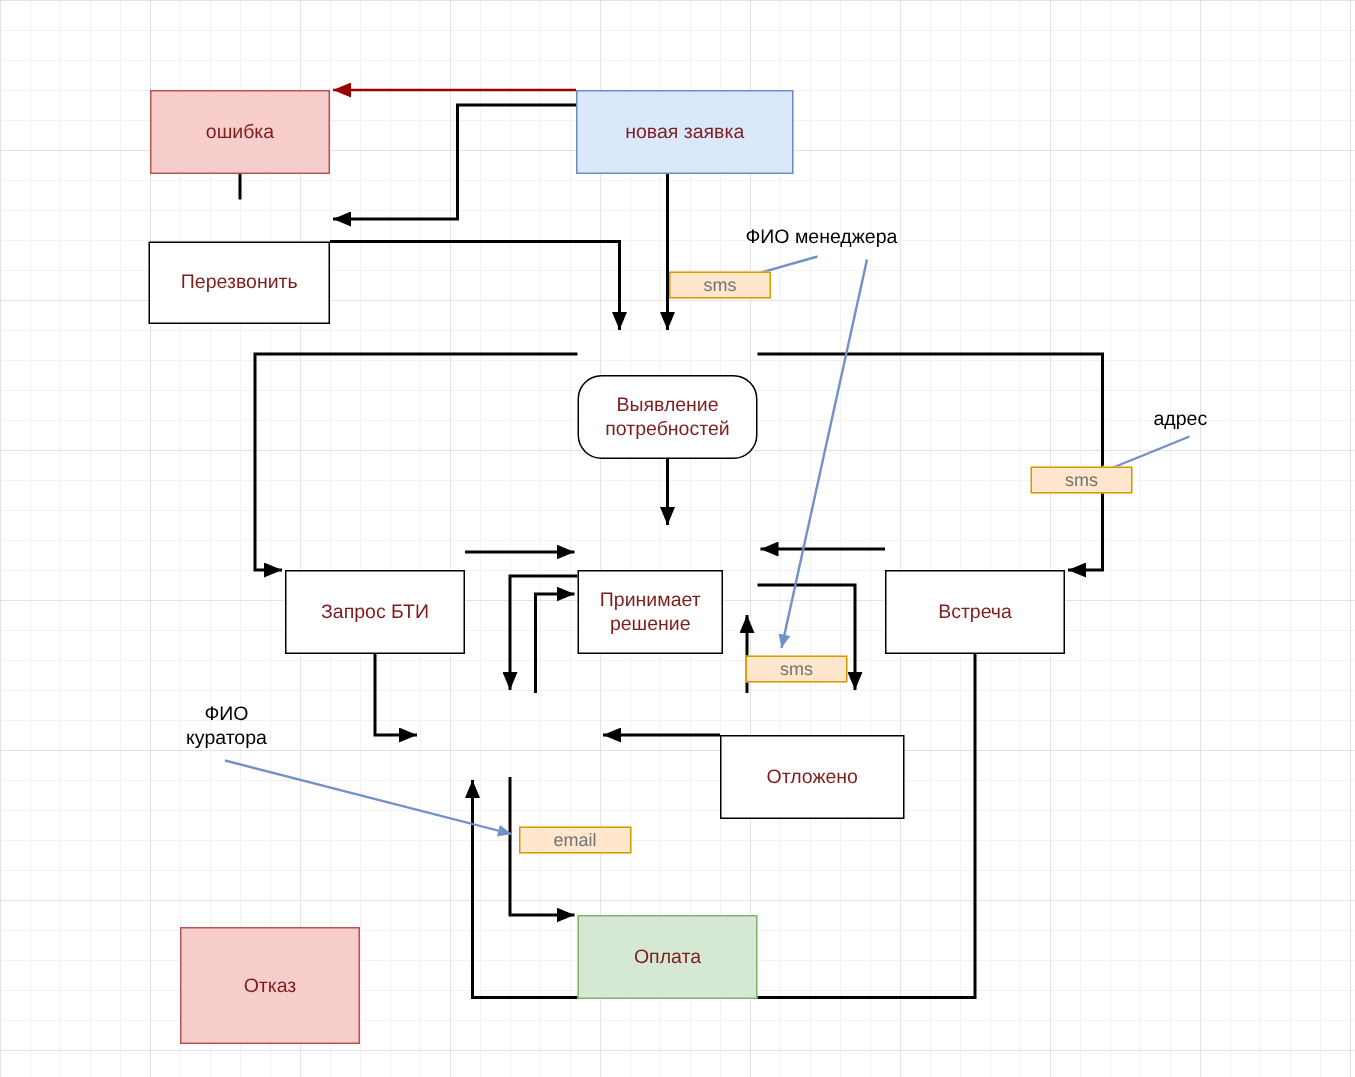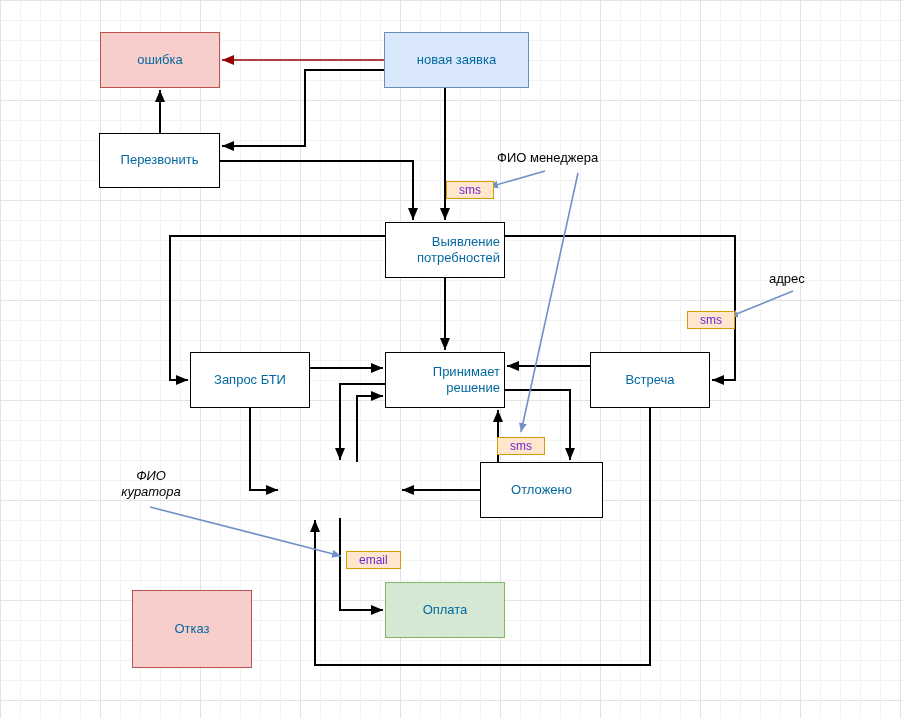--- a/index.html
+++ b/index.html
@@ -22,33 +22,33 @@
   svg.edges{position:absolute;left:0;top:0;z-index:1;}
   path.e {stroke:var(--edge,#000);stroke-width:2;fill:none;}
   path.er{stroke:var(--red-edge,#990000);stroke-width:1.6;fill:none;}
   path.eb{stroke:var(--annotation-edge,#7191c7);stroke-width:1.6;fill:none;}
   .mk-k{fill:var(--edge,#000);}
   .mk-r{fill:var(--red-edge,#990000);}
   .mk-b{fill:var(--annotation-edge,#7191c7);}
   .node{
     position:absolute;z-index:2;
     display:flex;align-items:center;justify-content:center;
-    text-align:right;font-size:13px;line-height:1.25;color:#0369a1;
+    text-align:center;font-size:13px;line-height:1.25;color:#7f1d1d;
     background:#ffffff;border:1px solid #000;
-    box-sizing:border-box;padding:2px 4px;cursor:default;
+    box-sizing:border-box;padding:2px 4px;cursor:default;margin-top:28px;
   }
   .node.pink {background:var(--pink-fill,#f8cecc);border-color:var(--pink-stroke,#b85450);}
   .node.blue {background:var(--blue-fill,#dae8fc);border-color:var(--blue-stroke,#6c8ebf);}
   .node.green{background:var(--green-fill,#d5e8d4);border-color:var(--green-stroke,#82b366);}
   .tag{
     position:absolute;z-index:3;
-    font-size:12px;line-height:16px;color:#6d28d9;
+    font-size:12px;line-height:16px;color:#737373;
     background:var(--tag-fill,#ffe6cc);
     border:1px solid var(--tag-stroke,#d79b00);
-    padding:0 12px;box-sizing:border-box;
+    padding:0 22px;box-sizing:border-box;
   }
   .note{
     position:absolute;z-index:3;
     font-size:13px;line-height:1.25;color:#000;text-align:center;
     white-space:nowrap;
   }
   .note.wrap{white-space:normal;}
 </style>
 </head>
 <body>
@@ -99,51 +99,51 @@
   </div>
 
   <div class="node blue" style="left:384px;top:32px;width:145px;height:56px;">
     <span>новая заявка</span>
   </div>
 
   <div class="node" style="left:99px;top:133px;width:121px;height:55px;">
     <span>Перезвонить</span>
   </div>
 
-  <div class="node" style="left:385px;top:222px;width:120px;height:56px;">
+  <div class="node" style="left:385px;top:222px;width:120px;height:56px;border-radius:16px;">
     <span>Выявление потребностей</span>
   </div>
 
   <div class="node" style="left:190px;top:352px;width:120px;height:56px;">
     <span>Запрос БТИ</span>
   </div>
 
-  <div class="node" style="left:385px;top:352px;width:120px;height:56px;">
+  <div class="node" style="left:385px;top:352px;width:97px;height:56px;">
     <span>Принимает решение</span>
   </div>
 
   <div class="node" style="left:590px;top:352px;width:120px;height:56px;">
     <span>Встреча</span>
   </div>
 
 
   <div class="node" style="left:480px;top:462px;width:123px;height:56px;">
     <span>Отложено</span>
   </div>
 
-  <div class="node pink" style="left:132px;top:590px;width:120px;height:78px;">
+  <div class="node pink" style="left:120px;top:590px;width:120px;height:78px;">
     <span>Отказ</span>
   </div>
 
   <div class="node green" style="left:385px;top:582px;width:120px;height:56px;">
     <span>Оплата</span>
   </div>
 
   <div class="tag" style="left:446px;top:181px;">sms</div>
   <div class="tag" style="left:687px;top:311px;">sms</div>
   <div class="tag" style="left:497px;top:437px;">sms</div>
   <div class="tag" style="left:346px;top:551px;">email</div>
 
   <div class="note" style="left:497px;top:150px;">ФИО менеджера</div>
   <div class="note" style="left:769px;top:271px;">адрес</div>
-  <div class="note wrap" style="left:110px;top:468px;width:82px;font-style:italic;">ФИО куратора</div>
+  <div class="note wrap" style="left:110px;top:468px;width:82px;">ФИО куратора</div>
 
 </div>
 
 </body></html>

